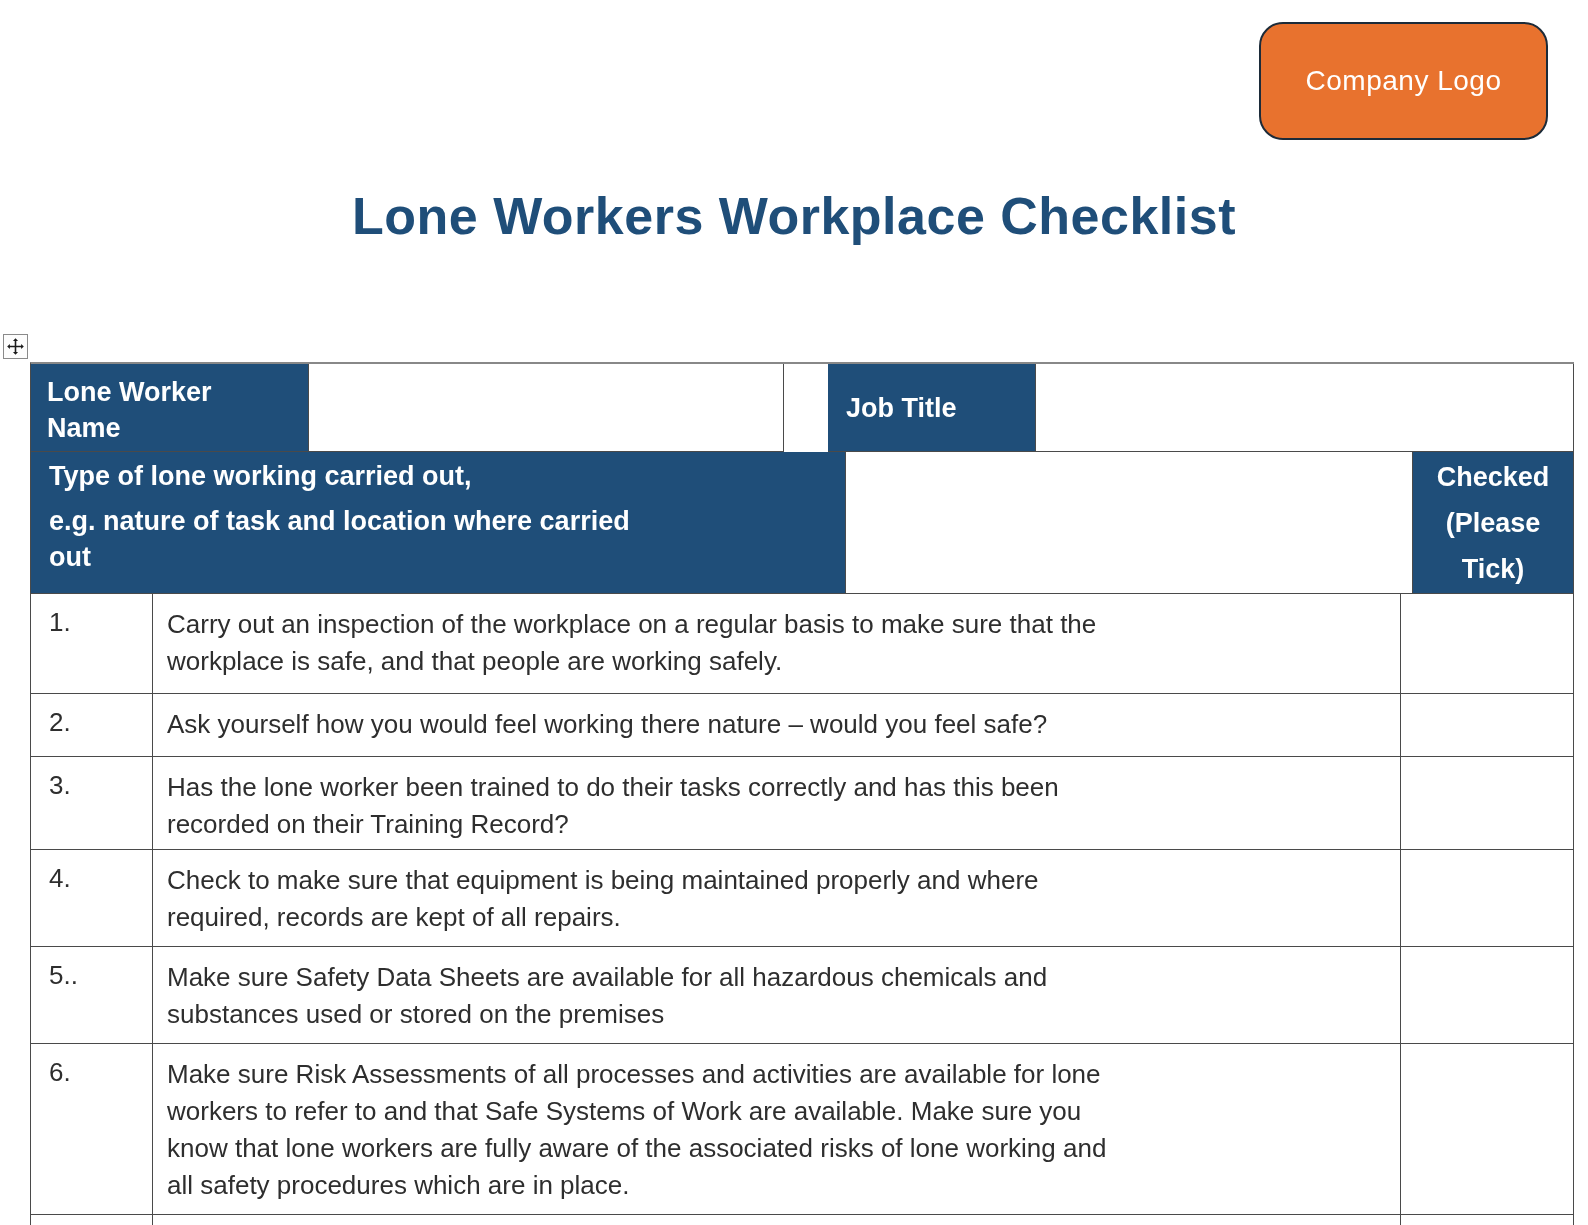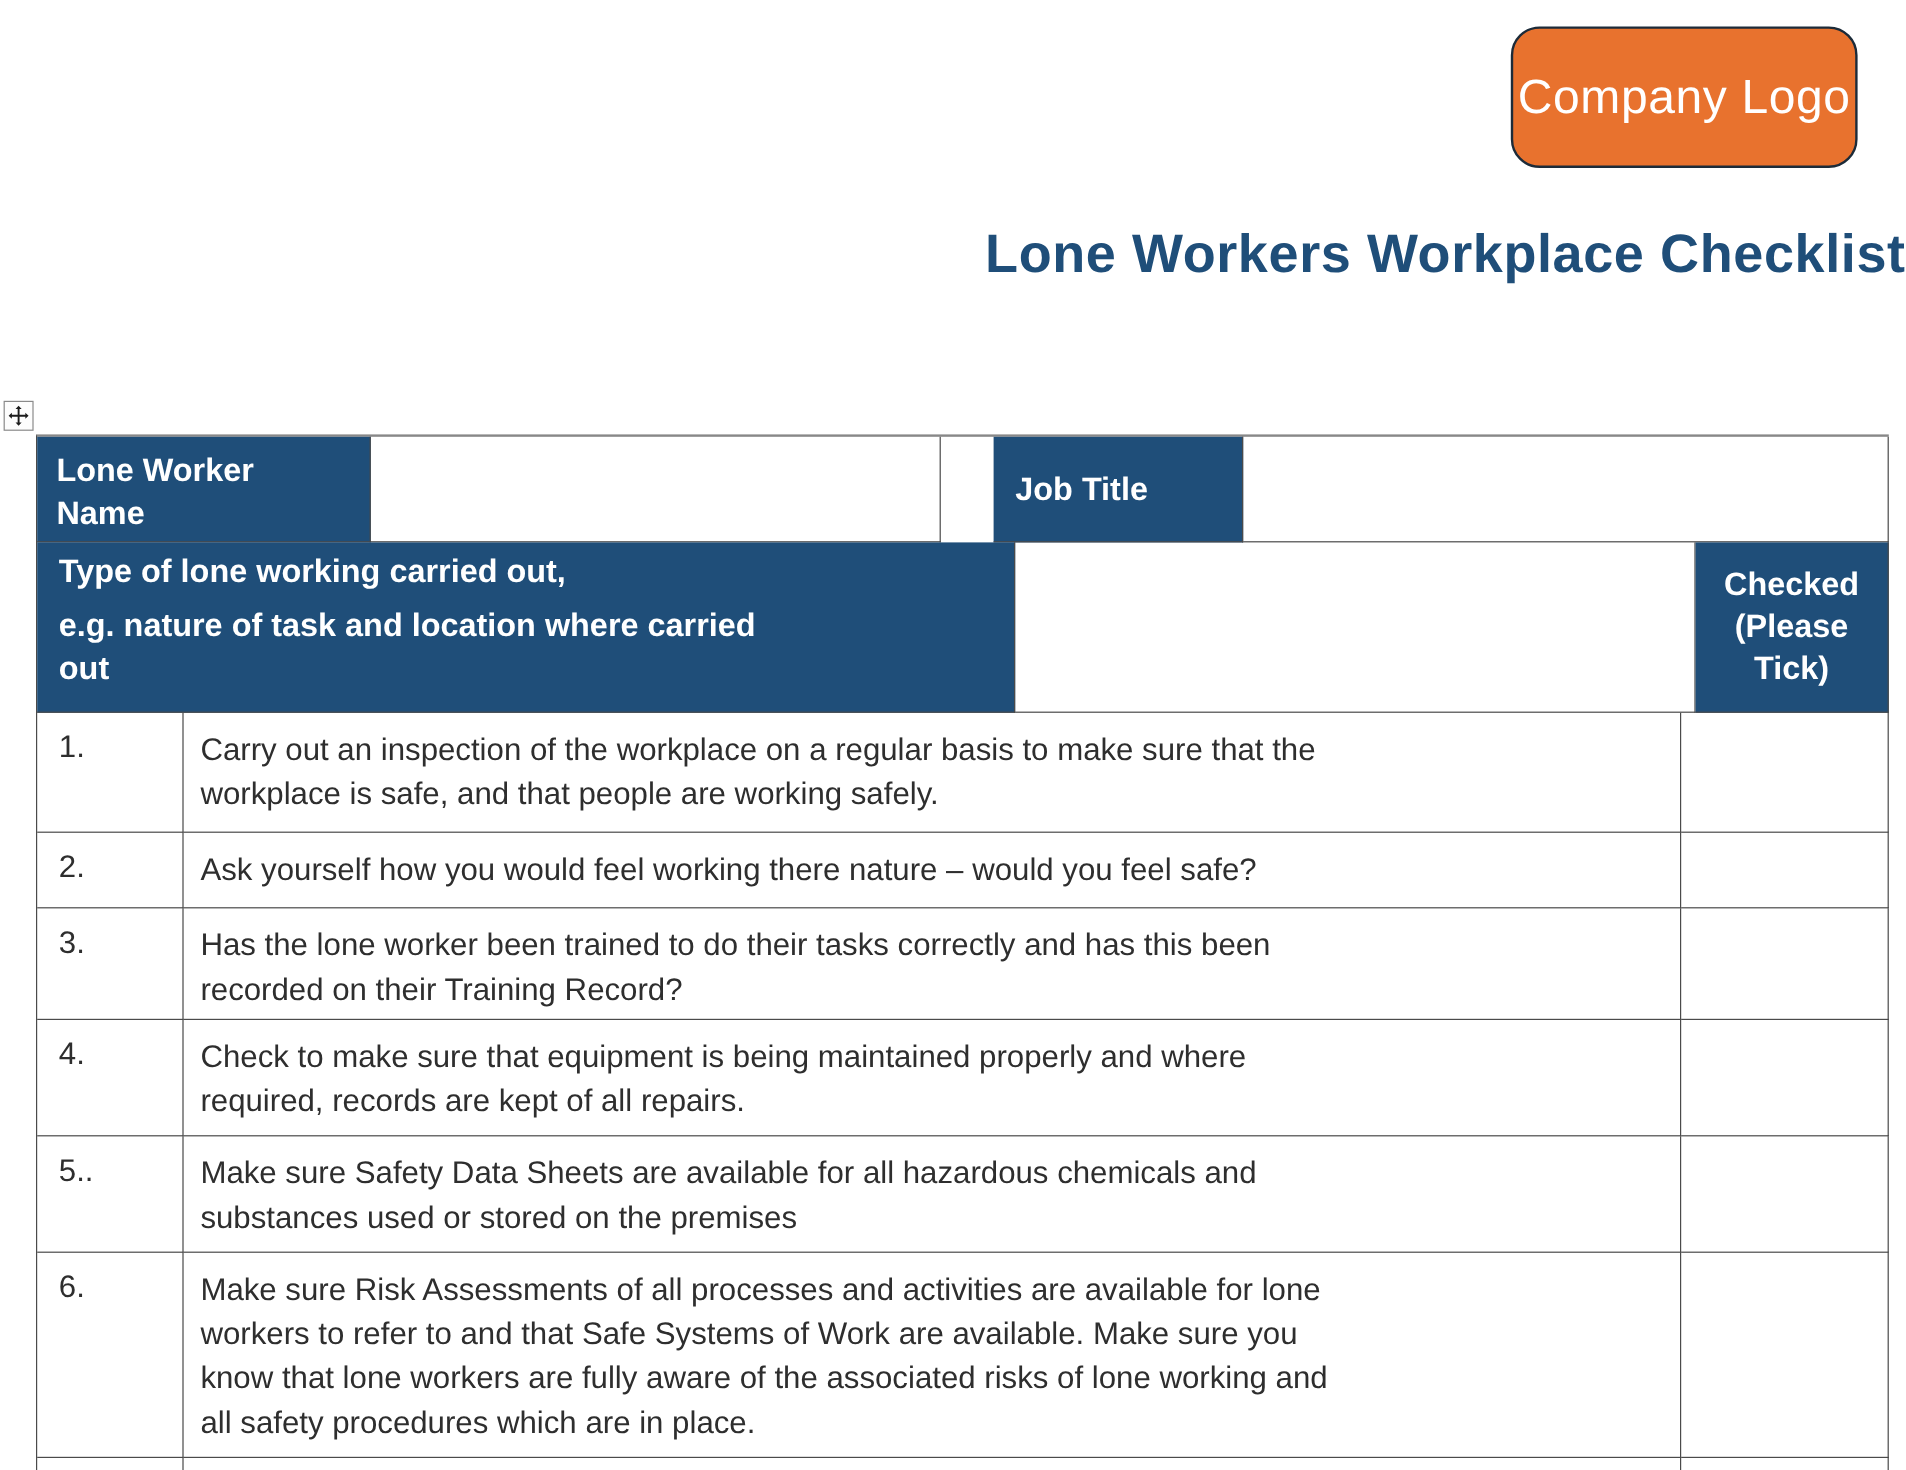--- a/index.html
+++ b/index.html
@@ -13,26 +13,26 @@
   html,body{margin:0;padding:0;background:#fff;}
   #page{
     position:relative;width:1588px;height:1225px;background:#fff;overflow:hidden;
     font-family:"Liberation Sans","DejaVu Sans",sans-serif;color:var(--body-text);
   }
   
   #logo{
     position:absolute;left:1259px;top:22px;width:289px;height:118px;
     background:var(--logo-orange);border:2.5px solid var(--logo-border);border-radius:24px;
     display:flex;align-items:center;justify-content:center;
-    color:#fff;font-size:40px;letter-spacing:.5px;box-sizing:border-box;
+    color:#fff;font-size:28px;letter-spacing:.5px;box-sizing:border-box;
   }
   
   #doc-title{
-    position:absolute;left:0;top:186px;width:100%;text-align:right;
-    color:var(--title-text);font-size:45px;font-weight:bold;letter-spacing:.5px;
+    position:absolute;left:0;top:186px;width:100%;text-align:center;
+    color:var(--title-text);font-size:52px;font-weight:bold;letter-spacing:.5px;
   }
   
   #move-handle{
     position:absolute;left:3px;top:334px;width:25px;height:25px;box-sizing:border-box;
     border:1px solid #8a8a8a;background:#fdfdfd;display:flex;align-items:center;justify-content:center;
   }
   
   #tbl{
     position:absolute;left:30px;top:362px;width:1543px;
     border-left:1px solid var(--border);border-top:2px solid #888;
@@ -53,21 +53,21 @@
   .c-lwn-label{width:296px;padding:10px 16px;}
   .c-lwn-value{width:509px;}
   .c-jt-label{width:220px;display:flex;align-items:center;padding:16px 18px;margin-left:44px;}
   .c-jt-value{width:577px;}
   
   .hr2{height:142px;}
   .c-type-label{width:866px;padding:6px 18px;}
   .c-type-label .p2{margin-top:9px;}
   .c-type-value{width:604px;}
   .c-checked-label{
-    width:171px;display:flex;align-items:center;justify-content:center;text-align:center;line-height:35px;padding:4px;
+    width:171px;display:flex;align-items:center;justify-content:center;text-align:center;line-height:46px;padding:4px;
   }
   
   .item-row .c-num{width:122px;padding:13px 0 0 18px;}
   .item-row .c-text{width:1248px;padding:12px 14px 0 14px;line-height:37px;}
   .item-row .c-tick{width:173px;}
   #checklist-rows .item-row:nth-child(1){height:100px;}
   #checklist-rows .item-row:nth-child(2){height:63px;}
   #checklist-rows .item-row:nth-child(3){height:93px;}
   #checklist-rows .item-row:nth-child(4){height:97px;}
   #checklist-rows .item-row:nth-child(5){height:97px;}

